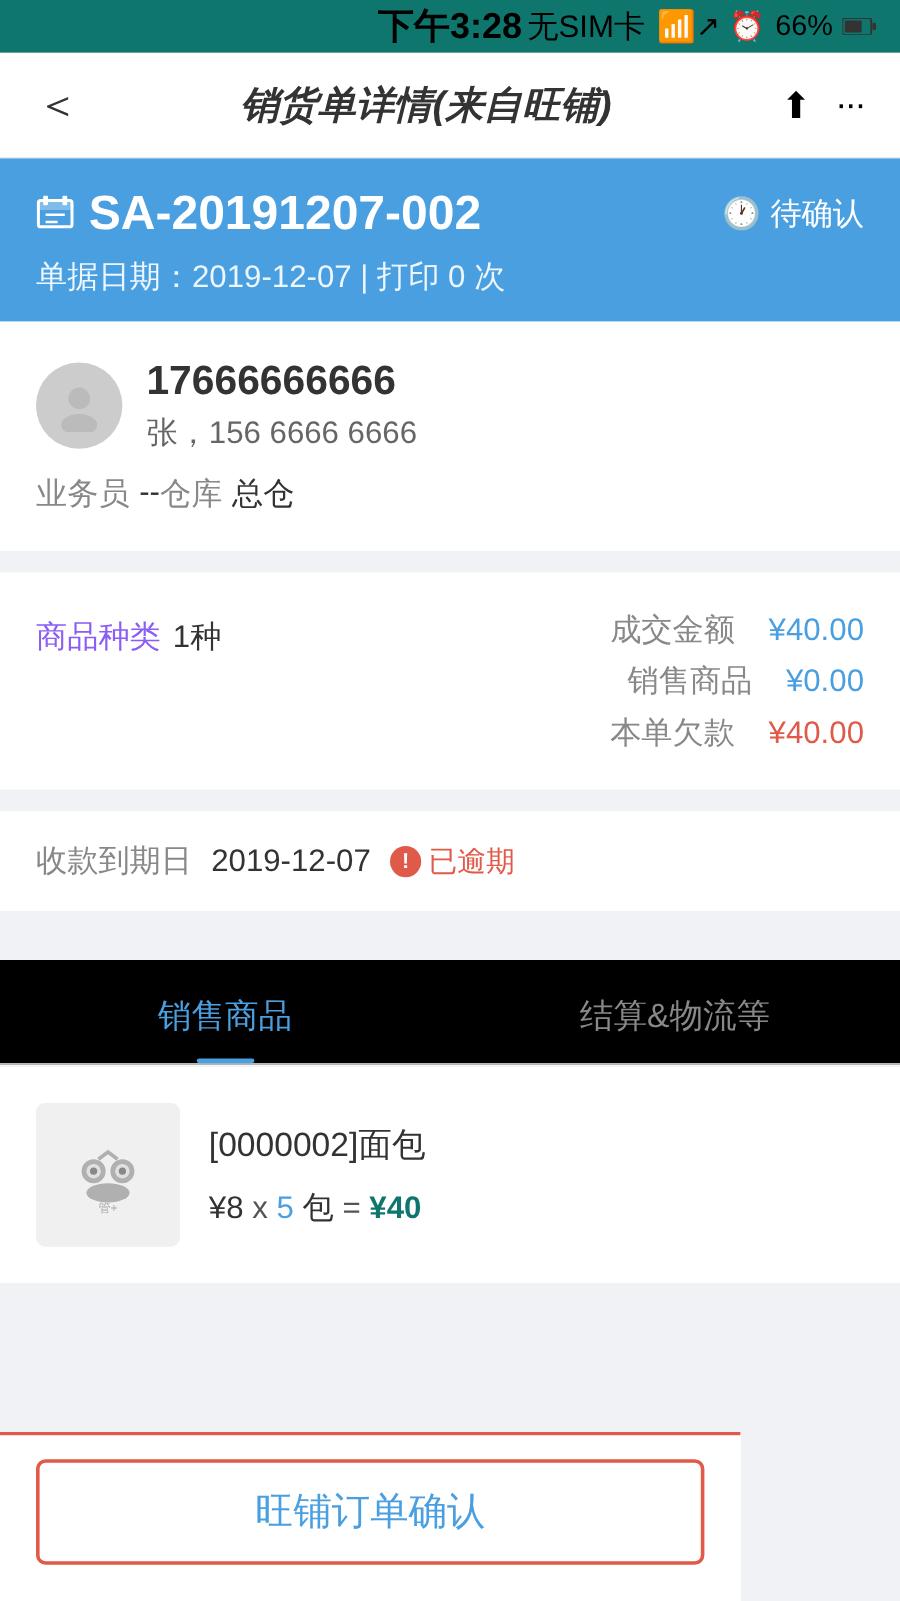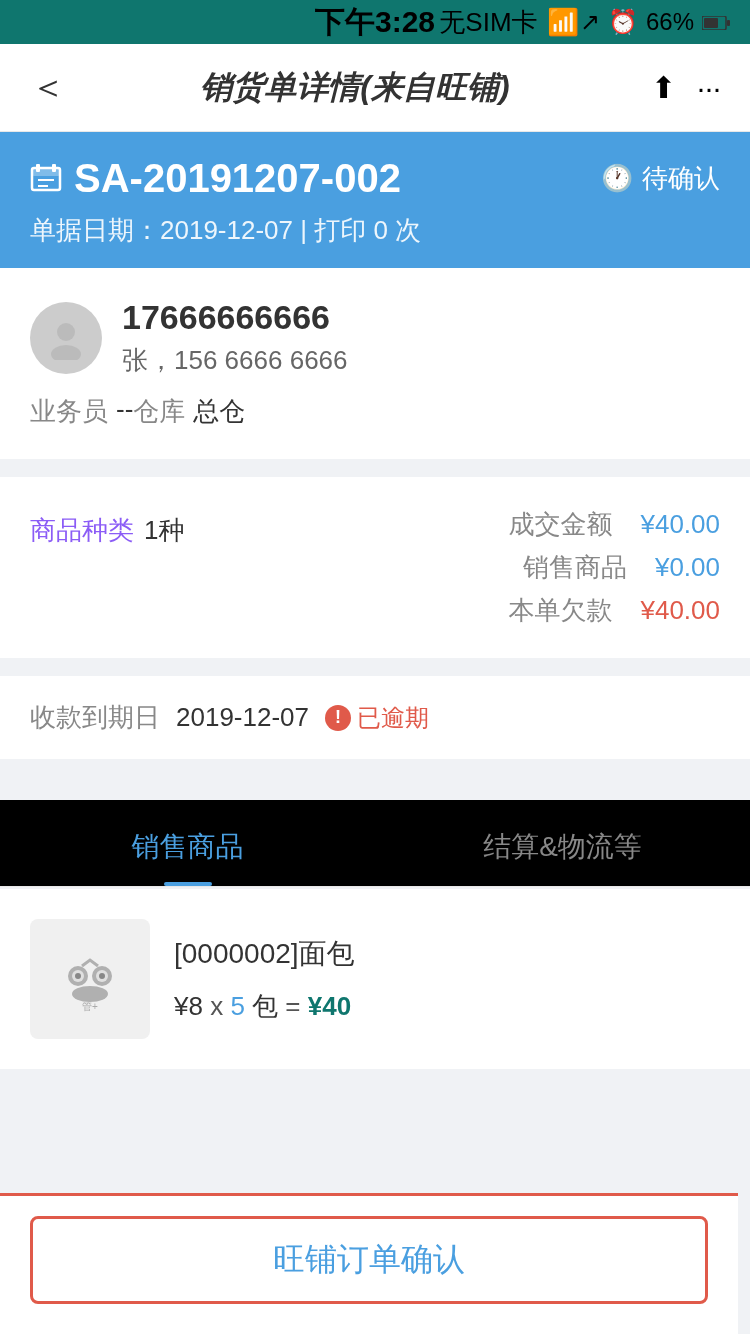--- a/index.html
+++ b/index.html
@@ -307,21 +307,21 @@
     .empty-area {
       background: #f0f2f5;
       height: 200px;
     }
 
     
     .bottom-bar {
       position: fixed;
       bottom: 0;
       left: 0;
-      width: 738px;
+      width: 617px;
       background: #fff;
       padding: 20px 30px 30px;
       border-top: 3px solid #e05a4a;
     }
     .confirm-btn {
       width: 100%;
       height: 88px;
       background: #fff;
       border: 3px solid #e05a4a;
       border-radius: 8px;

